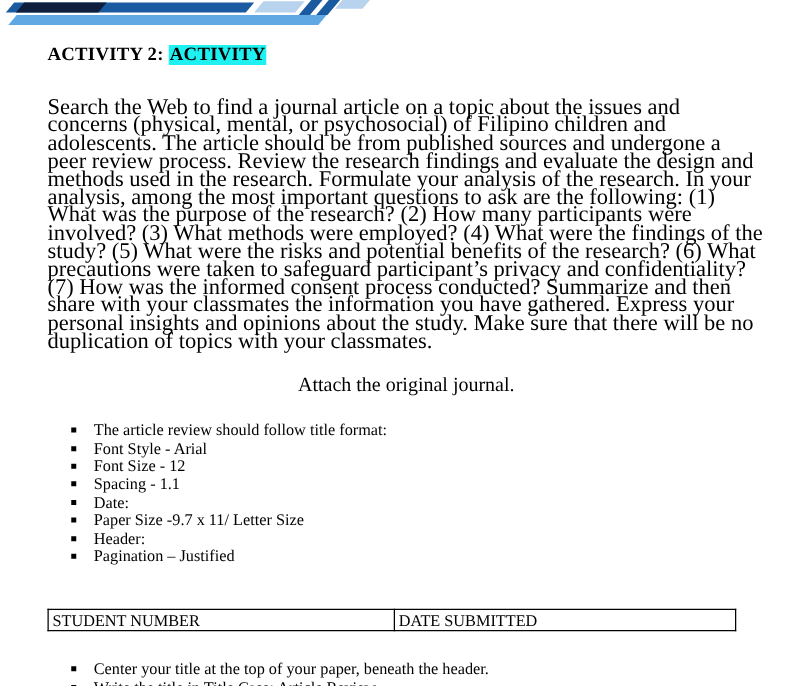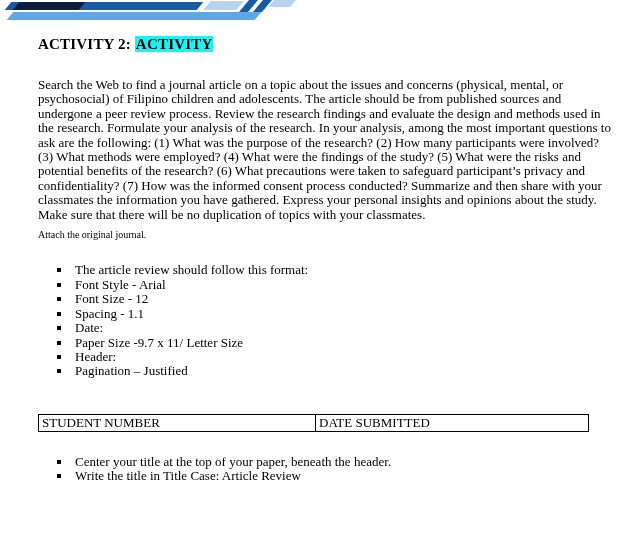--- a/index.html
+++ b/index.html
@@ -28,22 +28,22 @@
   .content { position: absolute; left: 38px; top: 36px; width: 574px; }
 
   h1.activity-heading {
     font-size: 15px; line-height: 17px; font-weight: bold;
     letter-spacing: 0.2px; white-space: pre;
   }
   h1.activity-heading mark {
     background: #1ff0f0; color: #000; font-weight: bold; padding: 0 1px;
   }
 
-  p.main-par  { margin-top: 25px; font-size: 13px; line-height: 14.4px; text-align: left; }
-  p.attach-par{ margin-top: 6px; font-size: 10px; line-height: 14.4px; }
+  p.main-par  { margin-top: 25px; font-size: 18px; line-height: 14.4px; text-align: left; }
+  p.attach-par{ margin-top: 22px; font-size: 16px; line-height: 14.4px; text-align: center; }
 
   ul.blist { list-style: none; }
   ul.blist-format { margin-top: 21px; }
   ul.blist-title  { margin-top: 23px; }
   ul.blist li {
     position: relative; padding-left: 37px;
     font-size: 13px; line-height: 14.4px;
   }
   .sq {
     position: absolute; left: 19px; top: 5px;
@@ -76,21 +76,21 @@
 
   <div class="content">
 
     <h1 class="activity-heading"><span>ACTIVITY 2: </span><mark>ACTIVITY</mark></h1>
 
     <p class="main-par">Search the Web to find a journal article on a topic about the issues and concerns (physical, mental, or psychosocial) of Filipino children and adolescents. The article should be from published sources and undergone a peer review process. Review the research findings and evaluate the design and methods used in the research. Formulate your analysis of the research. In your analysis, among the most important questions to ask are the following: (1) What was the purpose of the research? (2) How many participants were involved? (3) What methods were employed? (4) What were the findings of the study? (5) What were the risks and potential benefits of the research? (6) What precautions were taken to safeguard participant’s privacy and confidentiality? (7) How was the informed consent process conducted? Summarize and then share with your classmates the information you have gathered. Express your personal insights and opinions about the study. Make sure that there will be no duplication of topics with your classmates.</p>
 
     <p class="attach-par">Attach the original journal.</p>
 
     <ul class="blist blist-format">
-      <li><span class="sq"></span><span>The article review should follow this format:</span></li>
+      <li><span class="sq"></span><span>The article review should follow title format:</span></li>
       <li><span class="sq"></span><span>Font Style - Arial</span></li>
       <li><span class="sq"></span><span>Font Size - 12</span></li>
       <li><span class="sq"></span><span>Spacing - 1.1</span></li>
       <li><span class="sq"></span><span>Date:</span></li>
       <li><span class="sq"></span><span>Paper Size -9.7 x 11/ Letter Size</span></li>
       <li><span class="sq"></span><span>Header:</span></li>
       <li><span class="sq"></span><span>Pagination – Justified</span></li>
     </ul>
 
     <table class="info-table">

